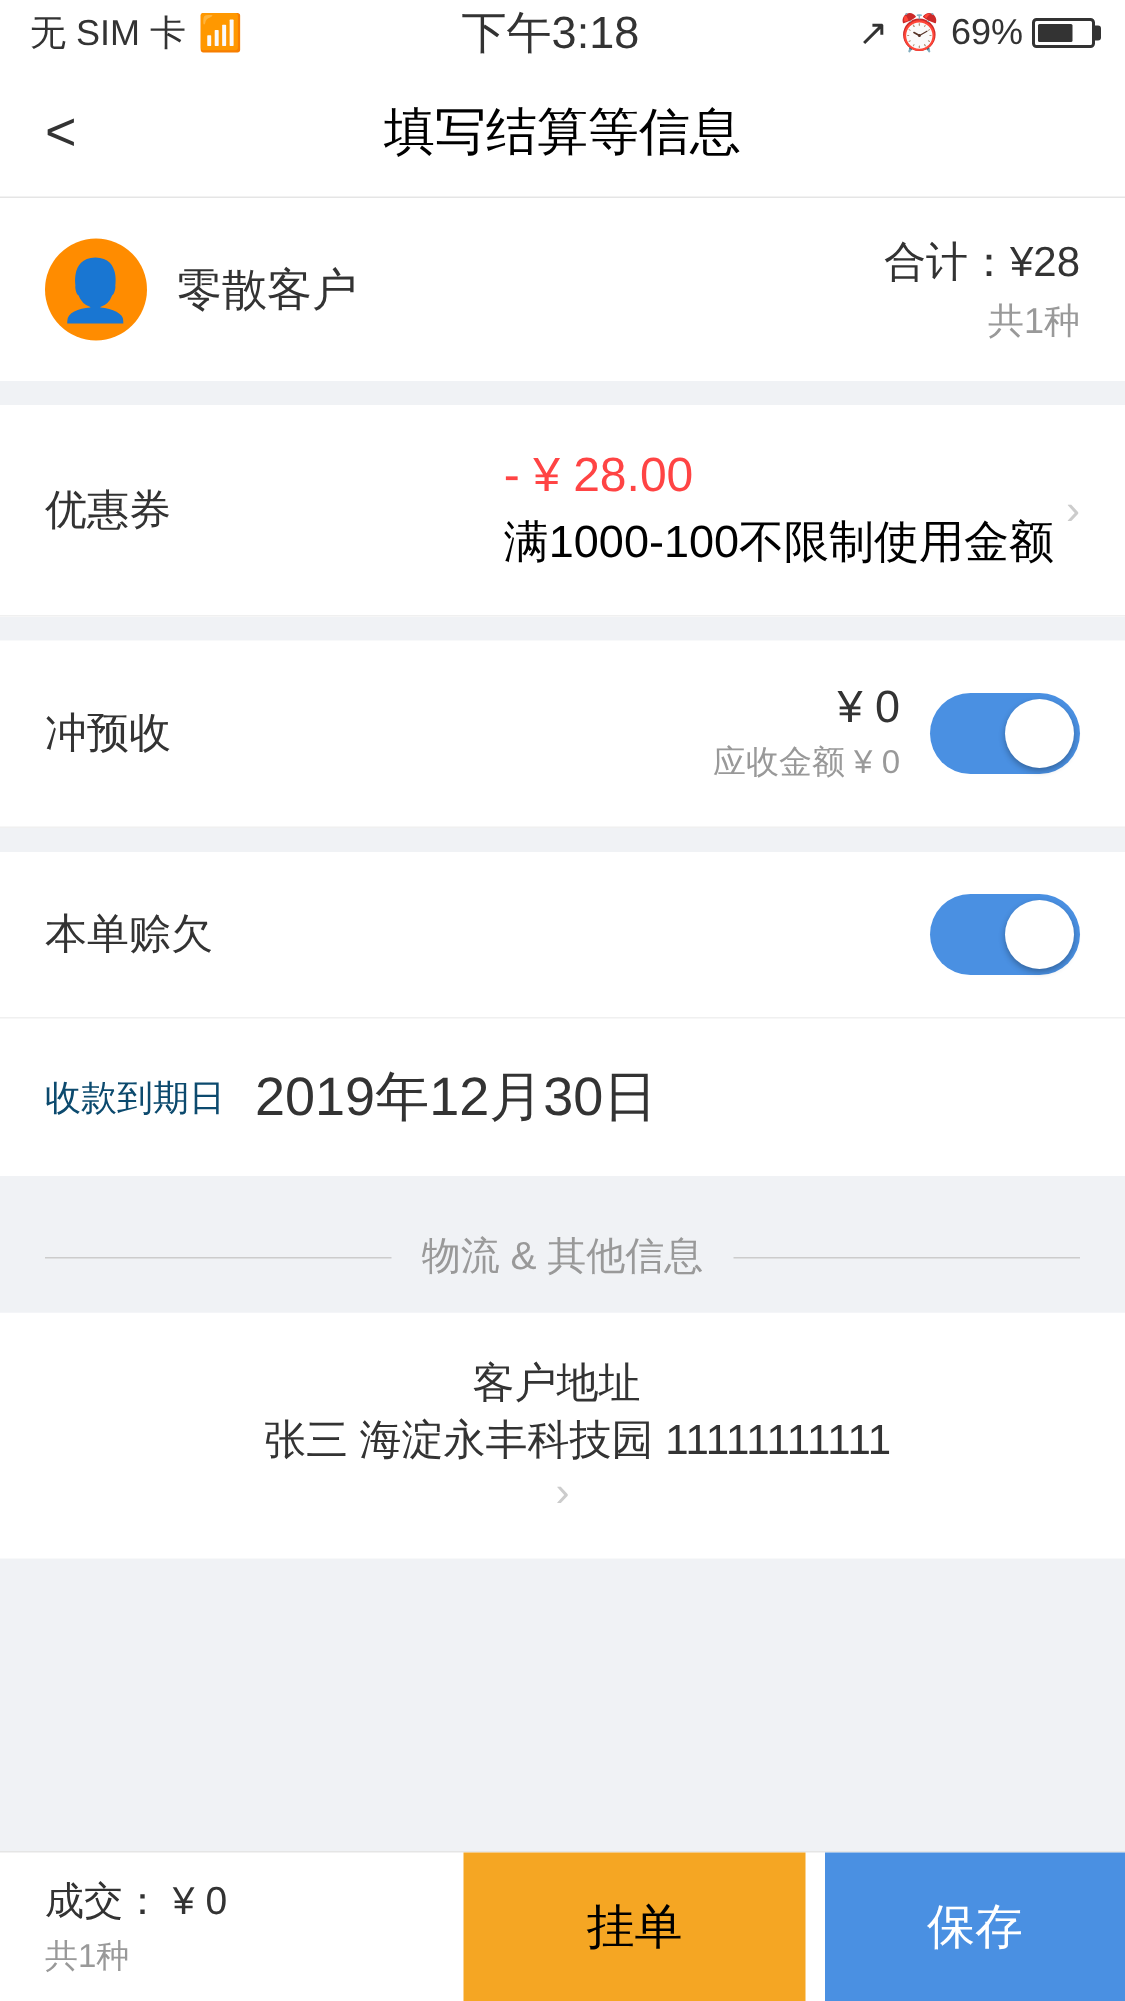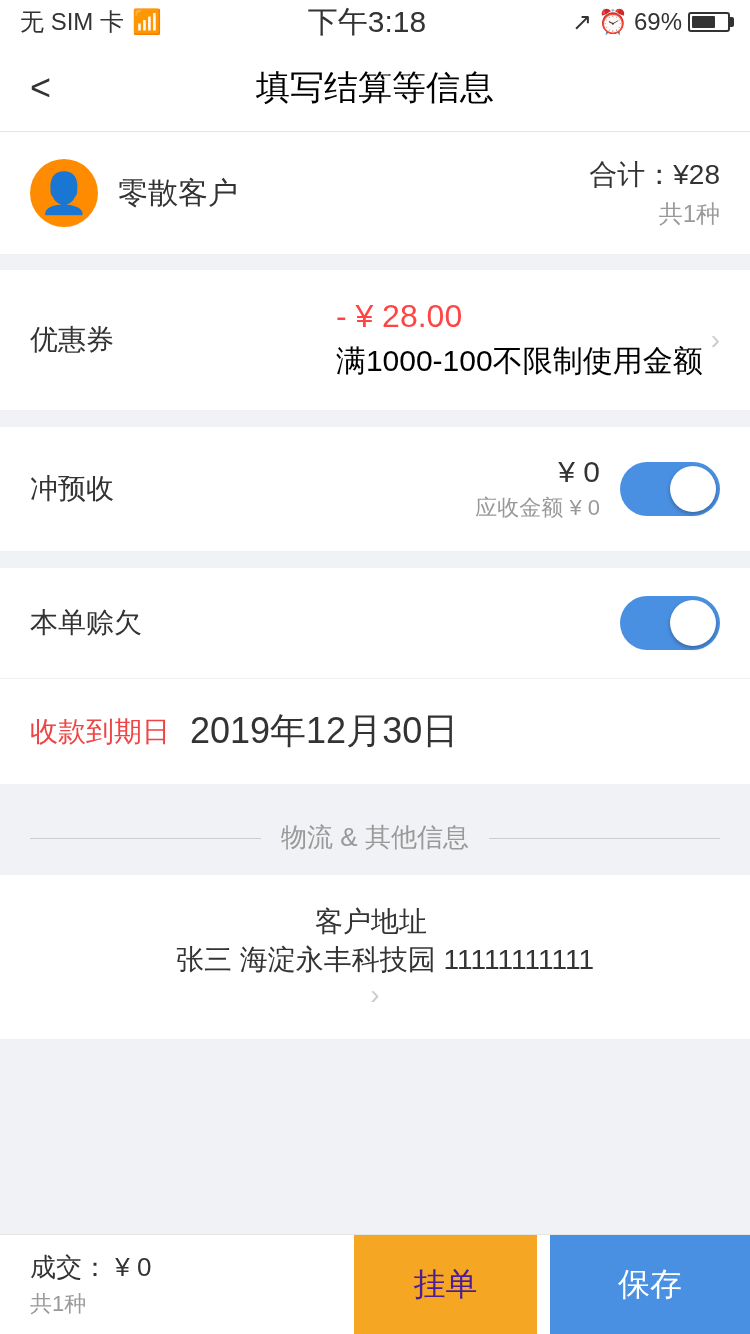--- a/index.html
+++ b/index.html
@@ -181,21 +181,21 @@
 
     
     .due-date-row {
       background: #fff;
       padding: 28px 30px;
       display: flex;
       align-items: center;
       gap: 20px;
       border-top: 1px solid #f0f0f0;
     }
-    .due-date-label { font-size: 28px; color: #ef4444; }
+    .due-date-label { font-size: 24px; color: #0c4a6e; }
     .due-date-value { font-size: 36px; color: #333; }
 
     
     .section-label-row {
       background: #f0f2f5;
       padding: 20px 0;
       text-align: center;
       position: relative;
       display: flex;
       align-items: center;
@@ -242,24 +242,24 @@
       border-top: 1px solid #e5e5e5;
       gap: 13px;
     }
     .bottom-info {
       flex: 1;
       padding: 0 30px;
     }
     .bottom-deal { font-size: 26px; color: #333; }
     .bottom-count { font-size: 22px; color: #999; margin-top: 4px; }
     .btn-pending {
-      width: 183px; height: 100%;
+      width: 228px; height: 100%;
       background: #f5a623;
       display: flex; align-items: center; justify-content: center;
-      font-size: 32px; color: #4c1d95; cursor: pointer;
+      font-size: 32px; color: #000000; cursor: pointer;
     }
     .btn-save {
       width: 200px; height: 100%;
       background: #4a90e2;
       display: flex; align-items: center; justify-content: center;
       font-size: 32px; color: #fff; cursor: pointer;
     }
   </style>
 </head>
 <body>

